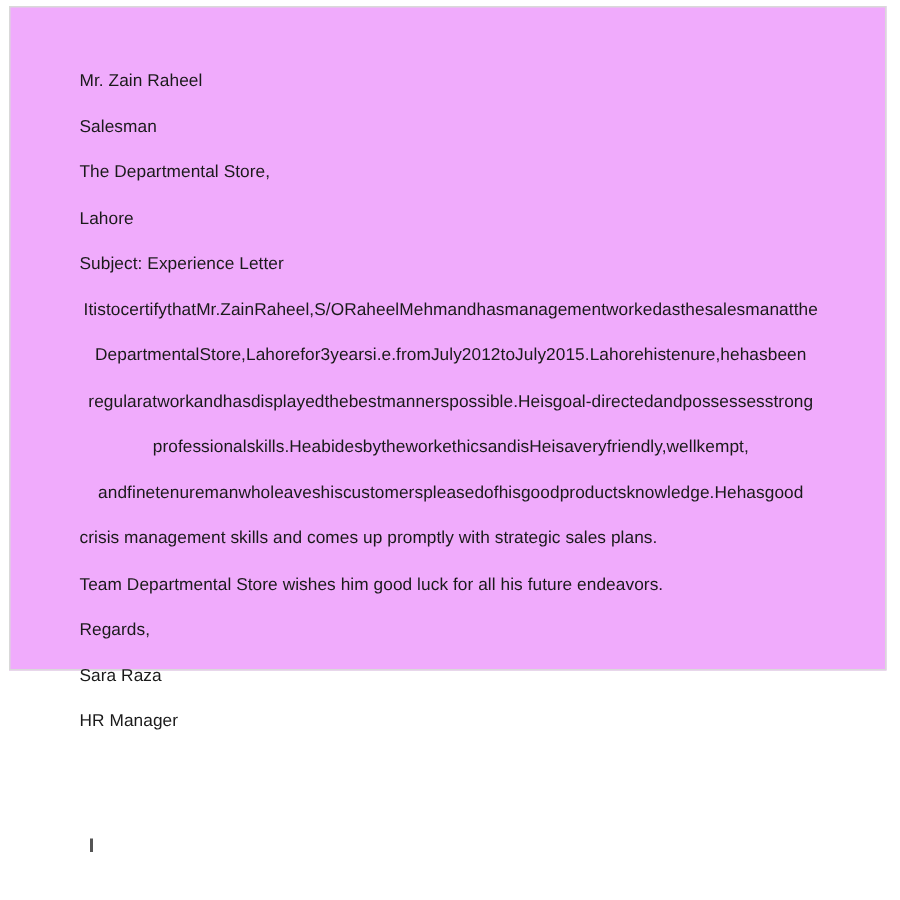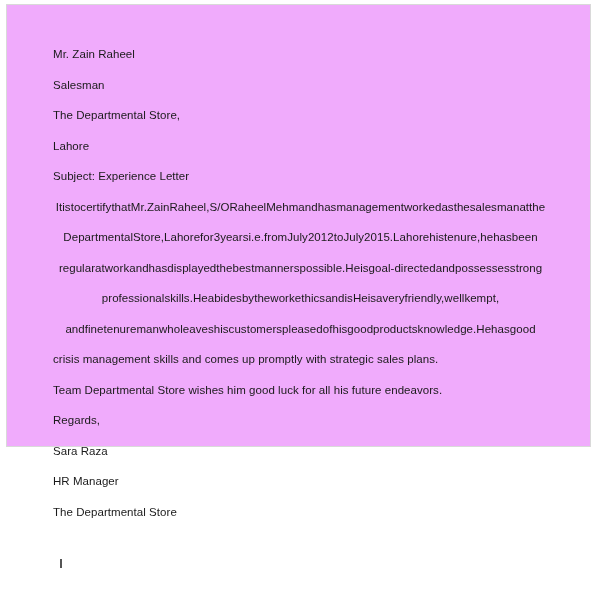--- a/index.html
+++ b/index.html
@@ -176,17 +176,16 @@
         <span>has</span>
         <span>good</span>
       </div>
     <div class="body-line">crisis management skills and comes up promptly with strategic sales plans.</div>
 
     <div class="body-line">Team Departmental Store wishes him good luck for all his future endeavors.</div>
 
     <div class="line">Regards,</div>
     <div class="line">Sara Raza</div>
     <div class="line">HR Manager</div>
-    <div class="line">The Departmental Store</div>
 
   </div>
   <div id="caret"></div>
 </div>
 
 </body></html>

